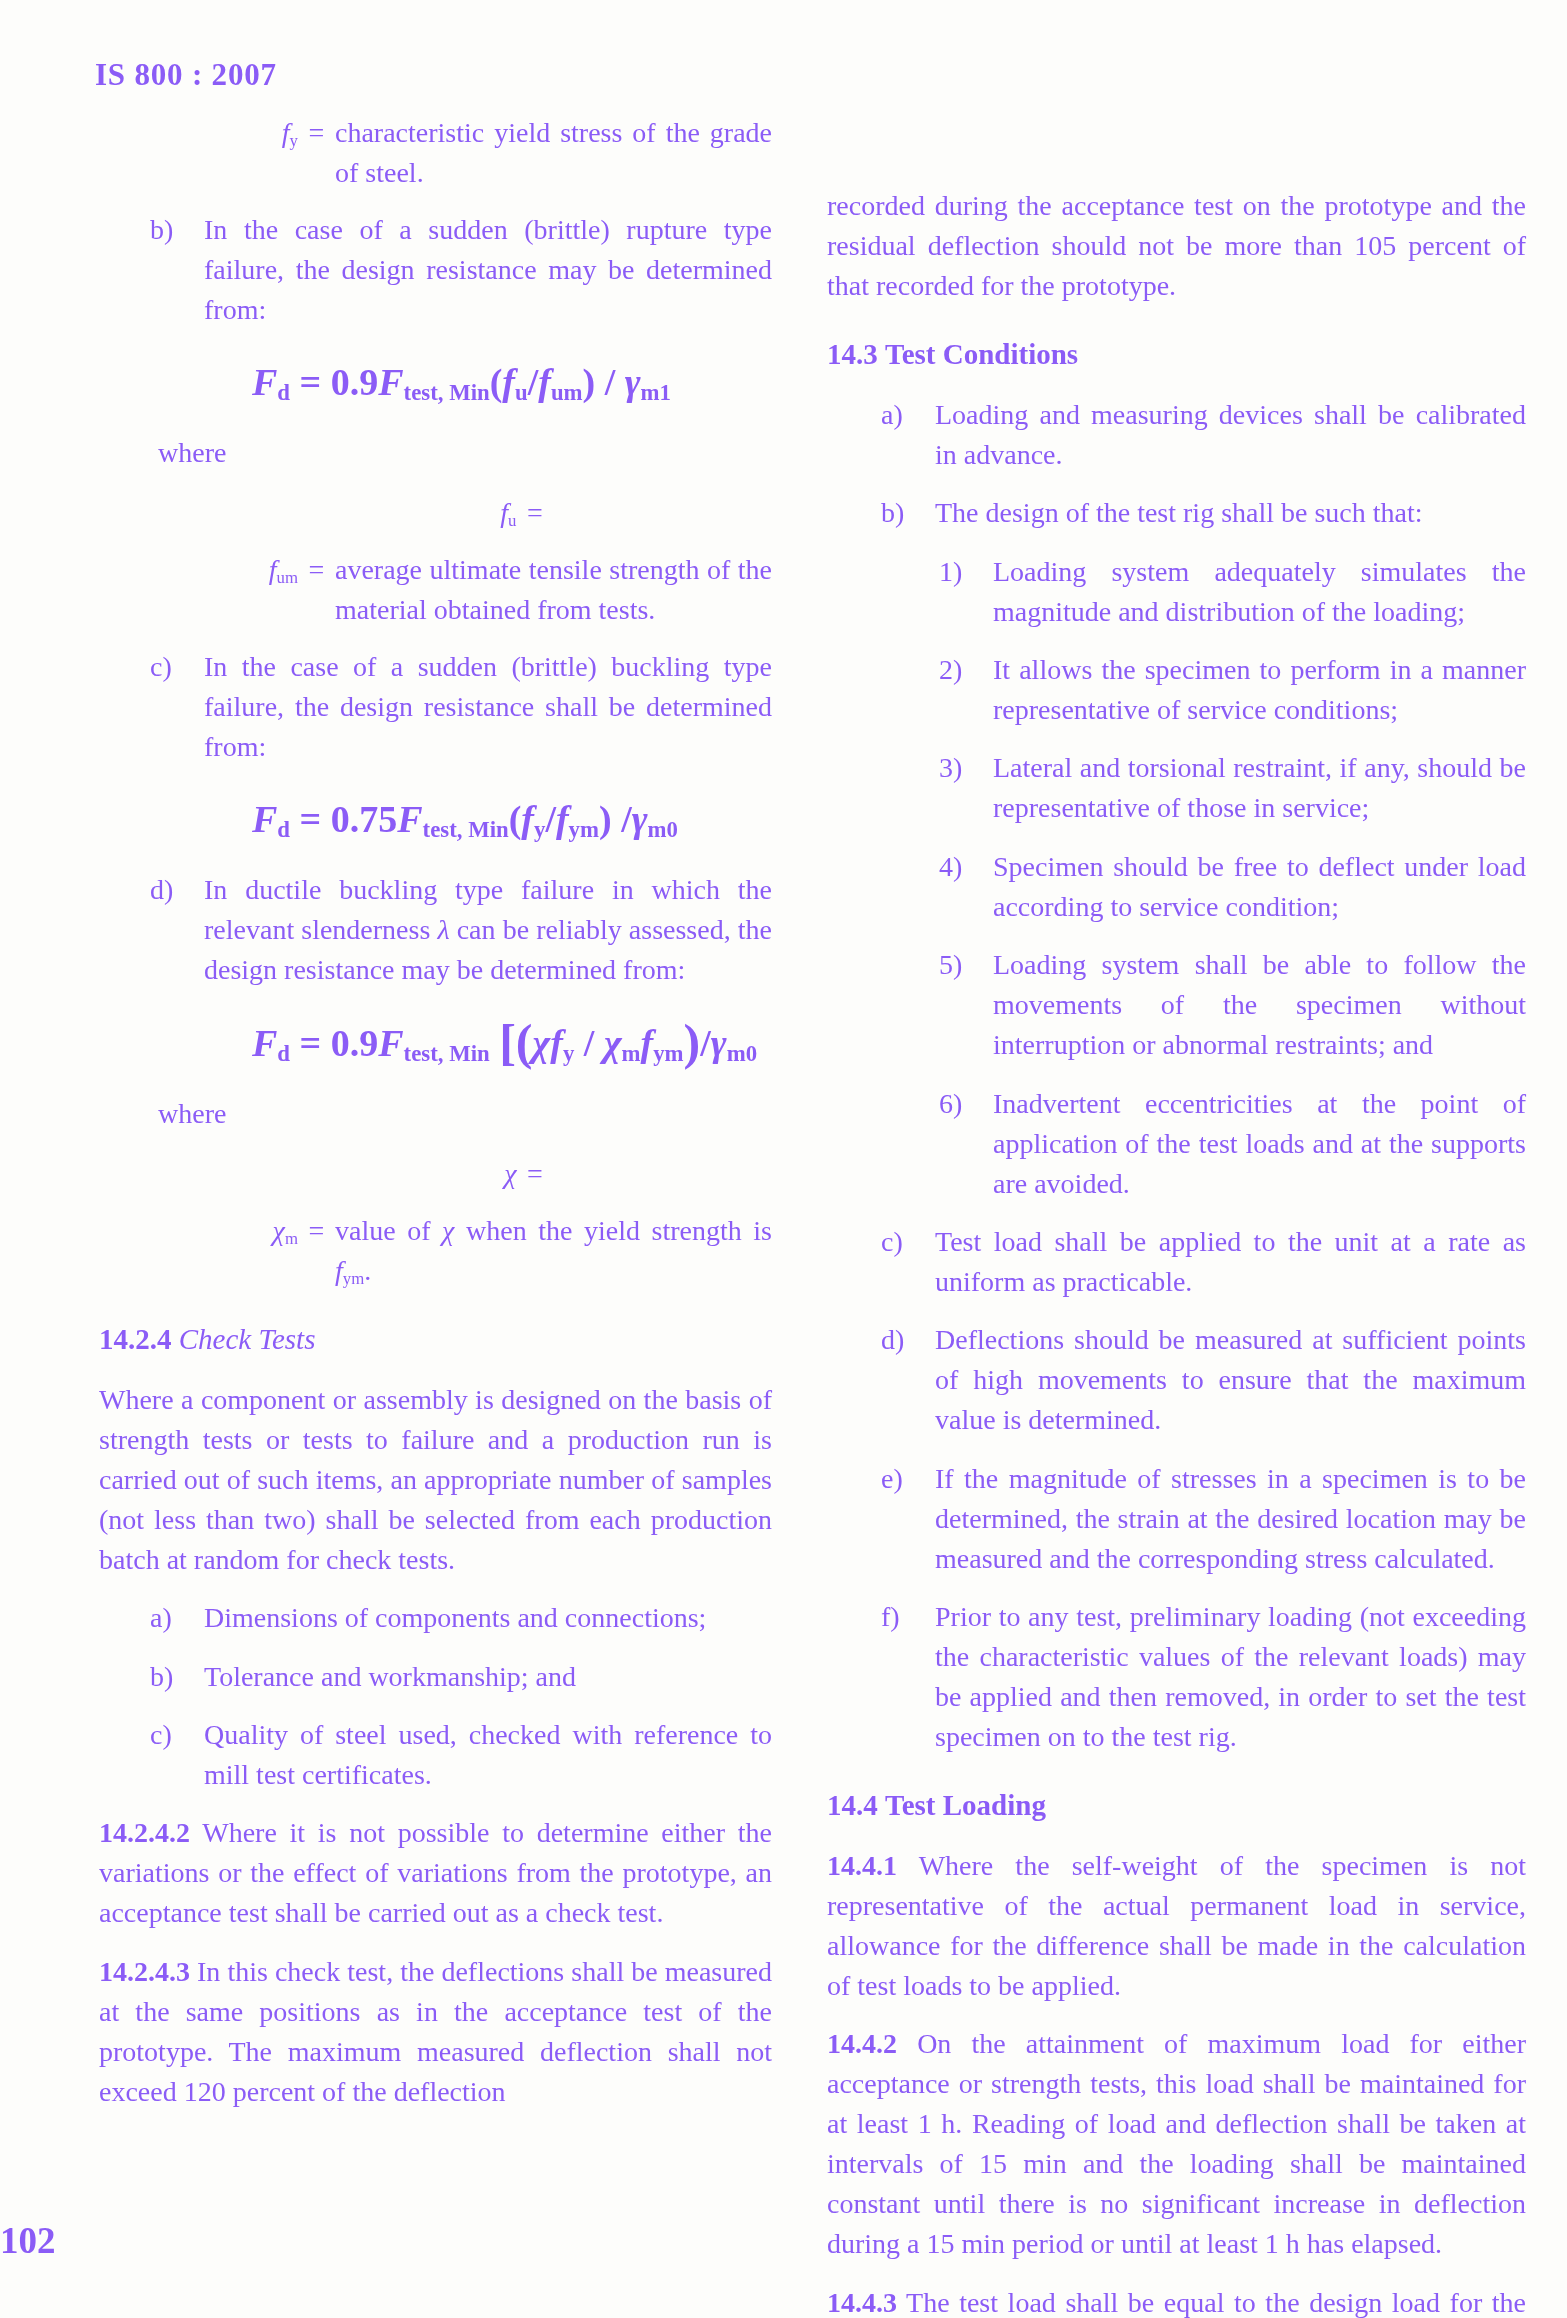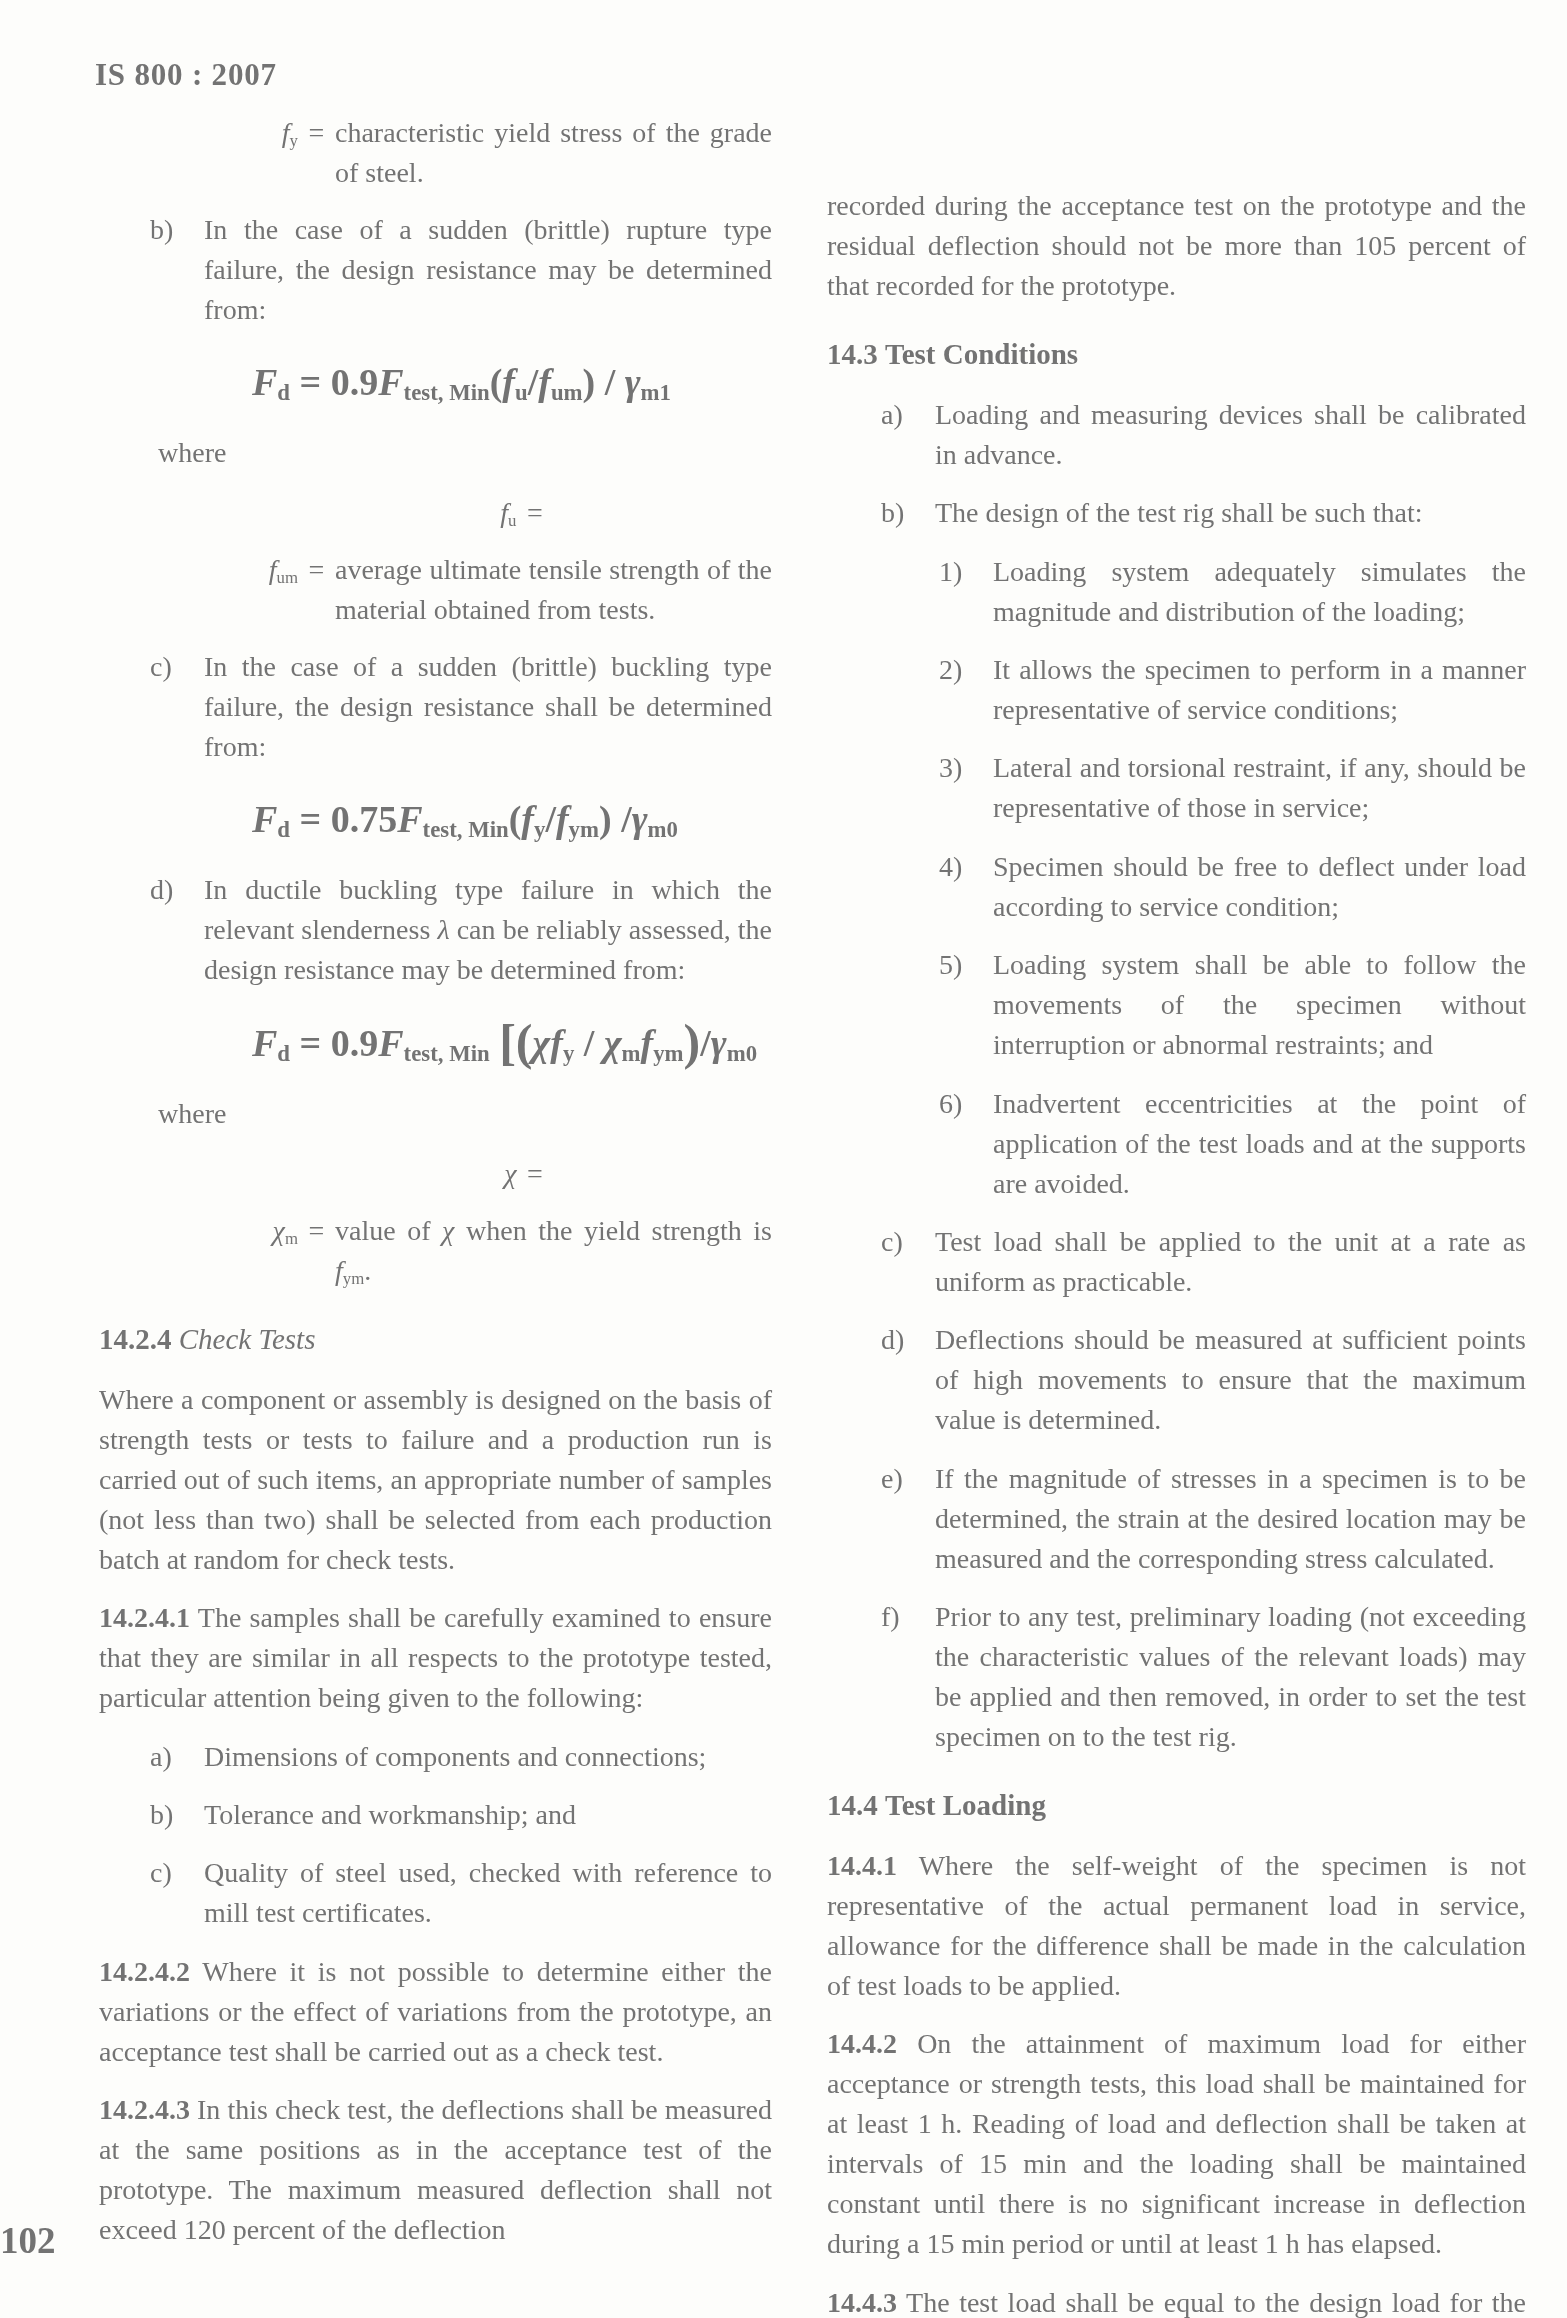--- a/index.html
+++ b/index.html
@@ -1,21 +1,21 @@
 <!DOCTYPE html>
 <html style="font-size:12.2px"><head>
 <meta charset="utf-8">
 <style>
   html,body{margin:0;padding:0;background:#d9d9d9;}
   .page{
     position:relative;
     width:1567px;height:2319px;
     margin:0 auto;
     background:#fdfdfb;
-    color:#737373;
+    color:#8b5cf6;
     font-family:"Liberation Serif", serif;
     font-size:28px;
     line-height:40px;
     overflow:hidden;
   }
   .doc-header{
     position:absolute;left:95px;top:55px;
     font-weight:bold;font-size:31px;letter-spacing:0.8px;
   }
   .columns{
@@ -120,21 +120,20 @@
         <span class="defdesc">value of <i>χ</i> when the yield strength is <i>f</i><sub>ym</sub>.</span>
       </div>
 
       <div class="h-sub">
         <span class="num">14.2.4</span>
         <span class="title-italic">Check Tests</span>
       </div>
 
       <p>Where a component or assembly is designed on the basis of strength tests or tests to failure and a production run is carried out of such items, an appropriate number of samples (not less than two) shall be selected from each production batch at random for check tests.</p>
 
-      <p><b class="clause-num">14.2.4.1</b> <span>The samples shall be carefully examined to ensure that they are similar in all respects to the prototype tested, particular attention being given to the following:</span></p>
 
       <div class="li">
         <span class="lilabel">a)</span>
         <span class="libody">Dimensions of components and connections;</span>
       </div>
       <div class="li">
         <span class="lilabel">b)</span>
         <span class="libody">Tolerance and workmanship; and</span>
       </div>
       <div class="li">

